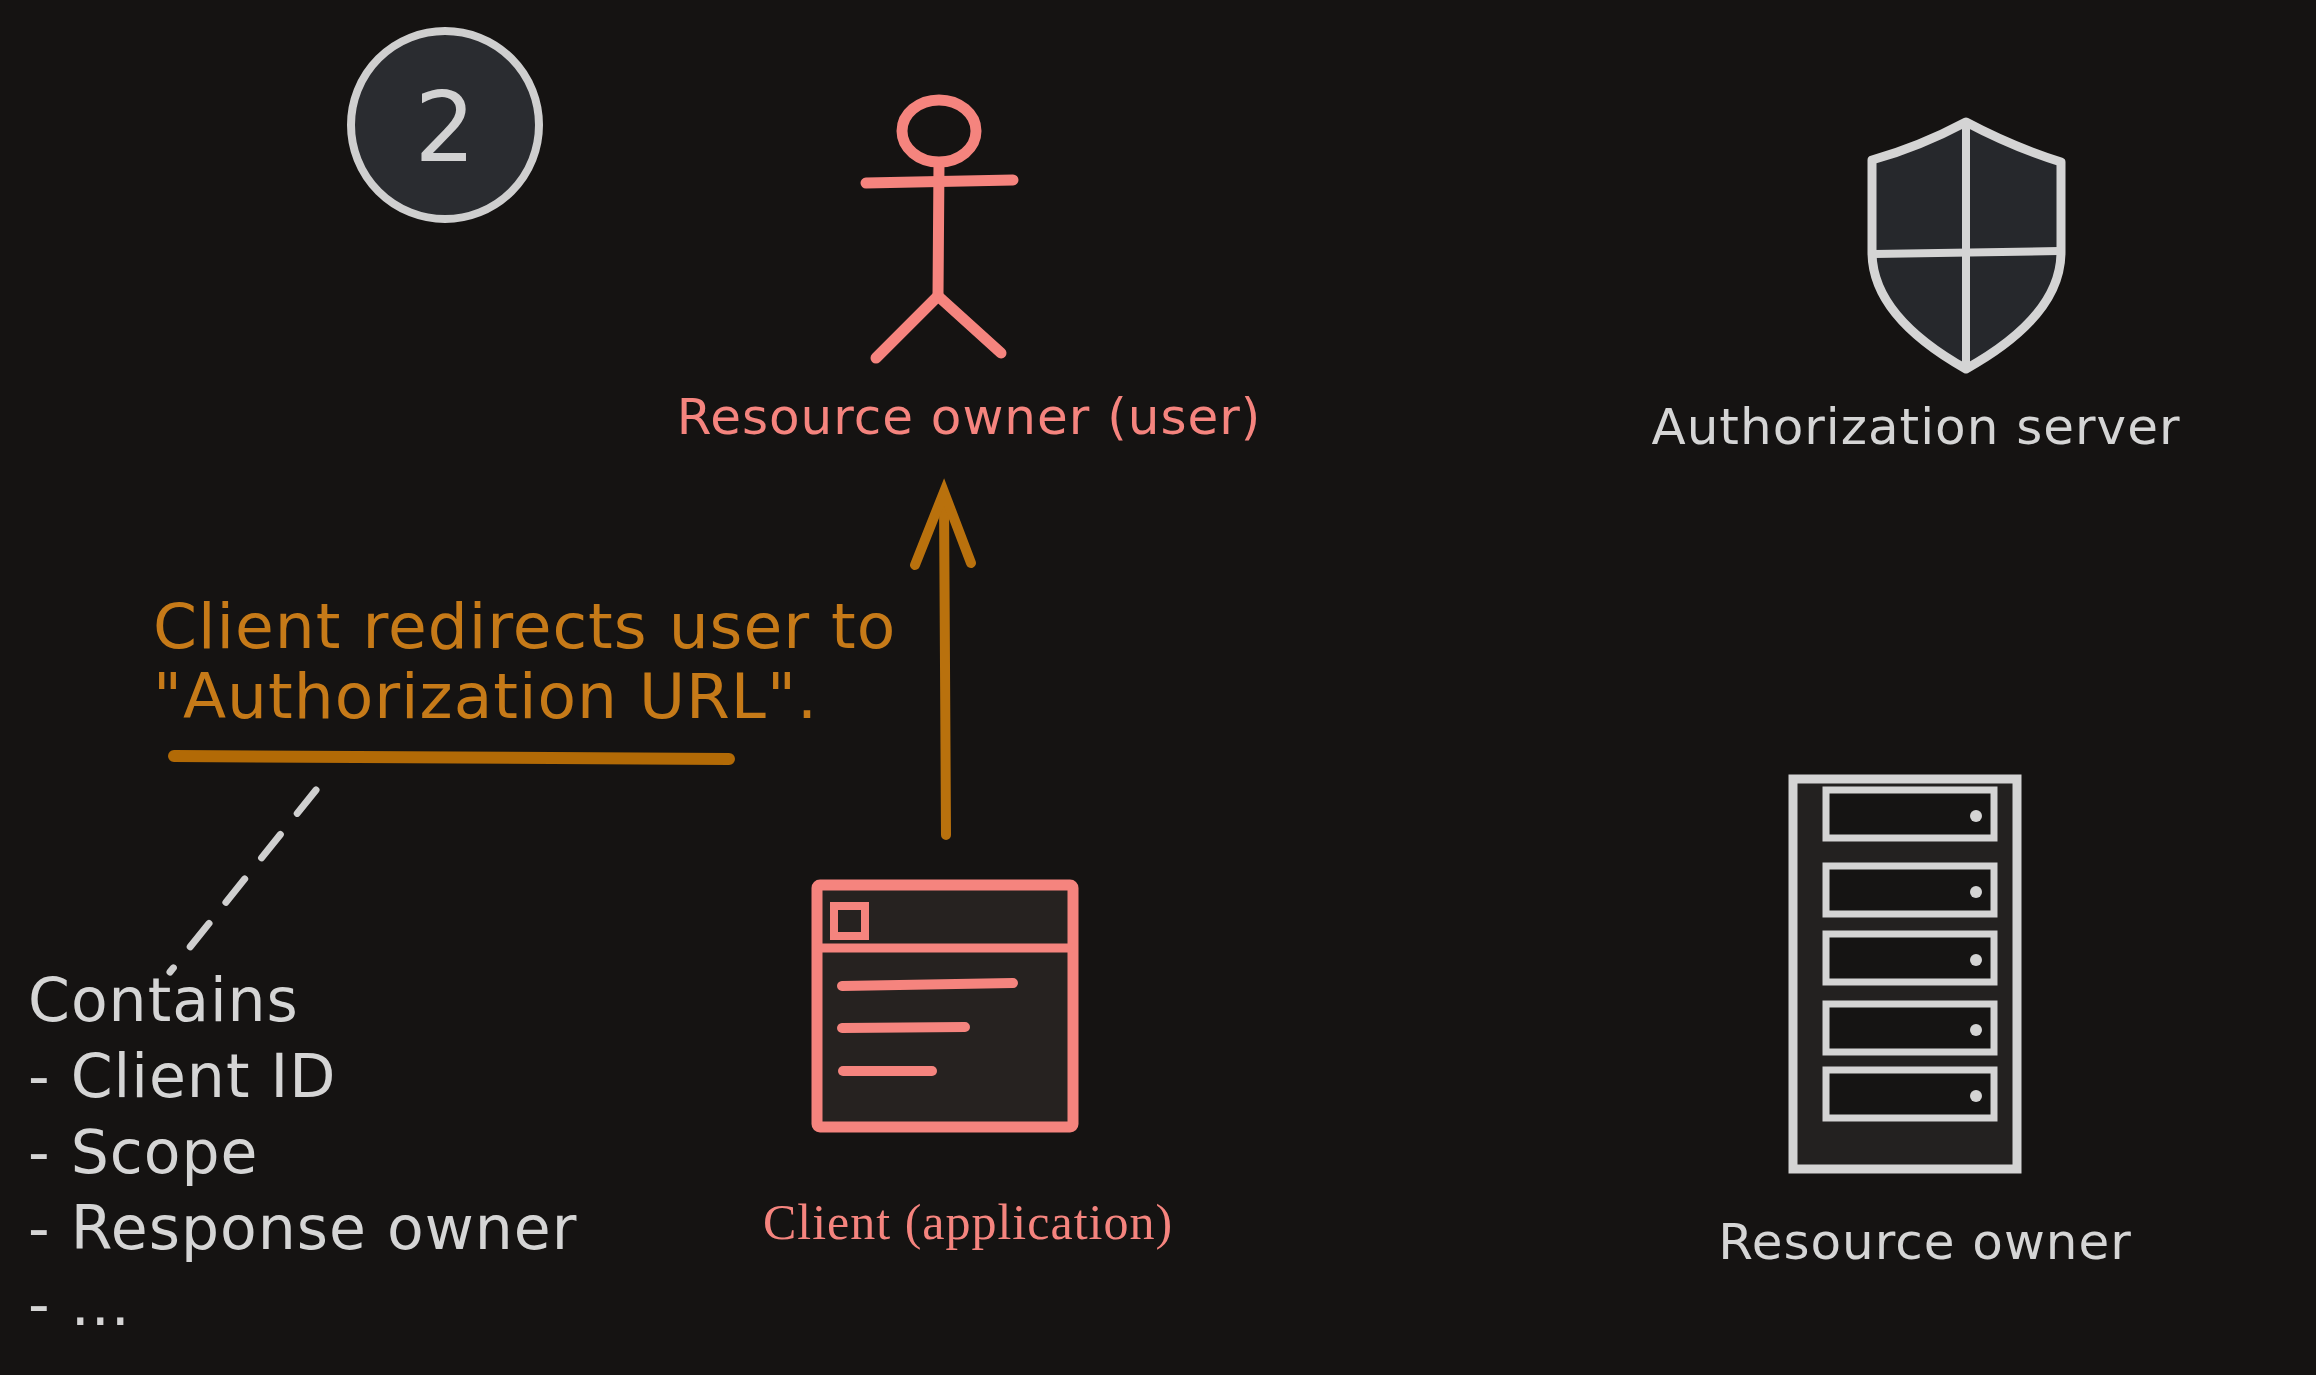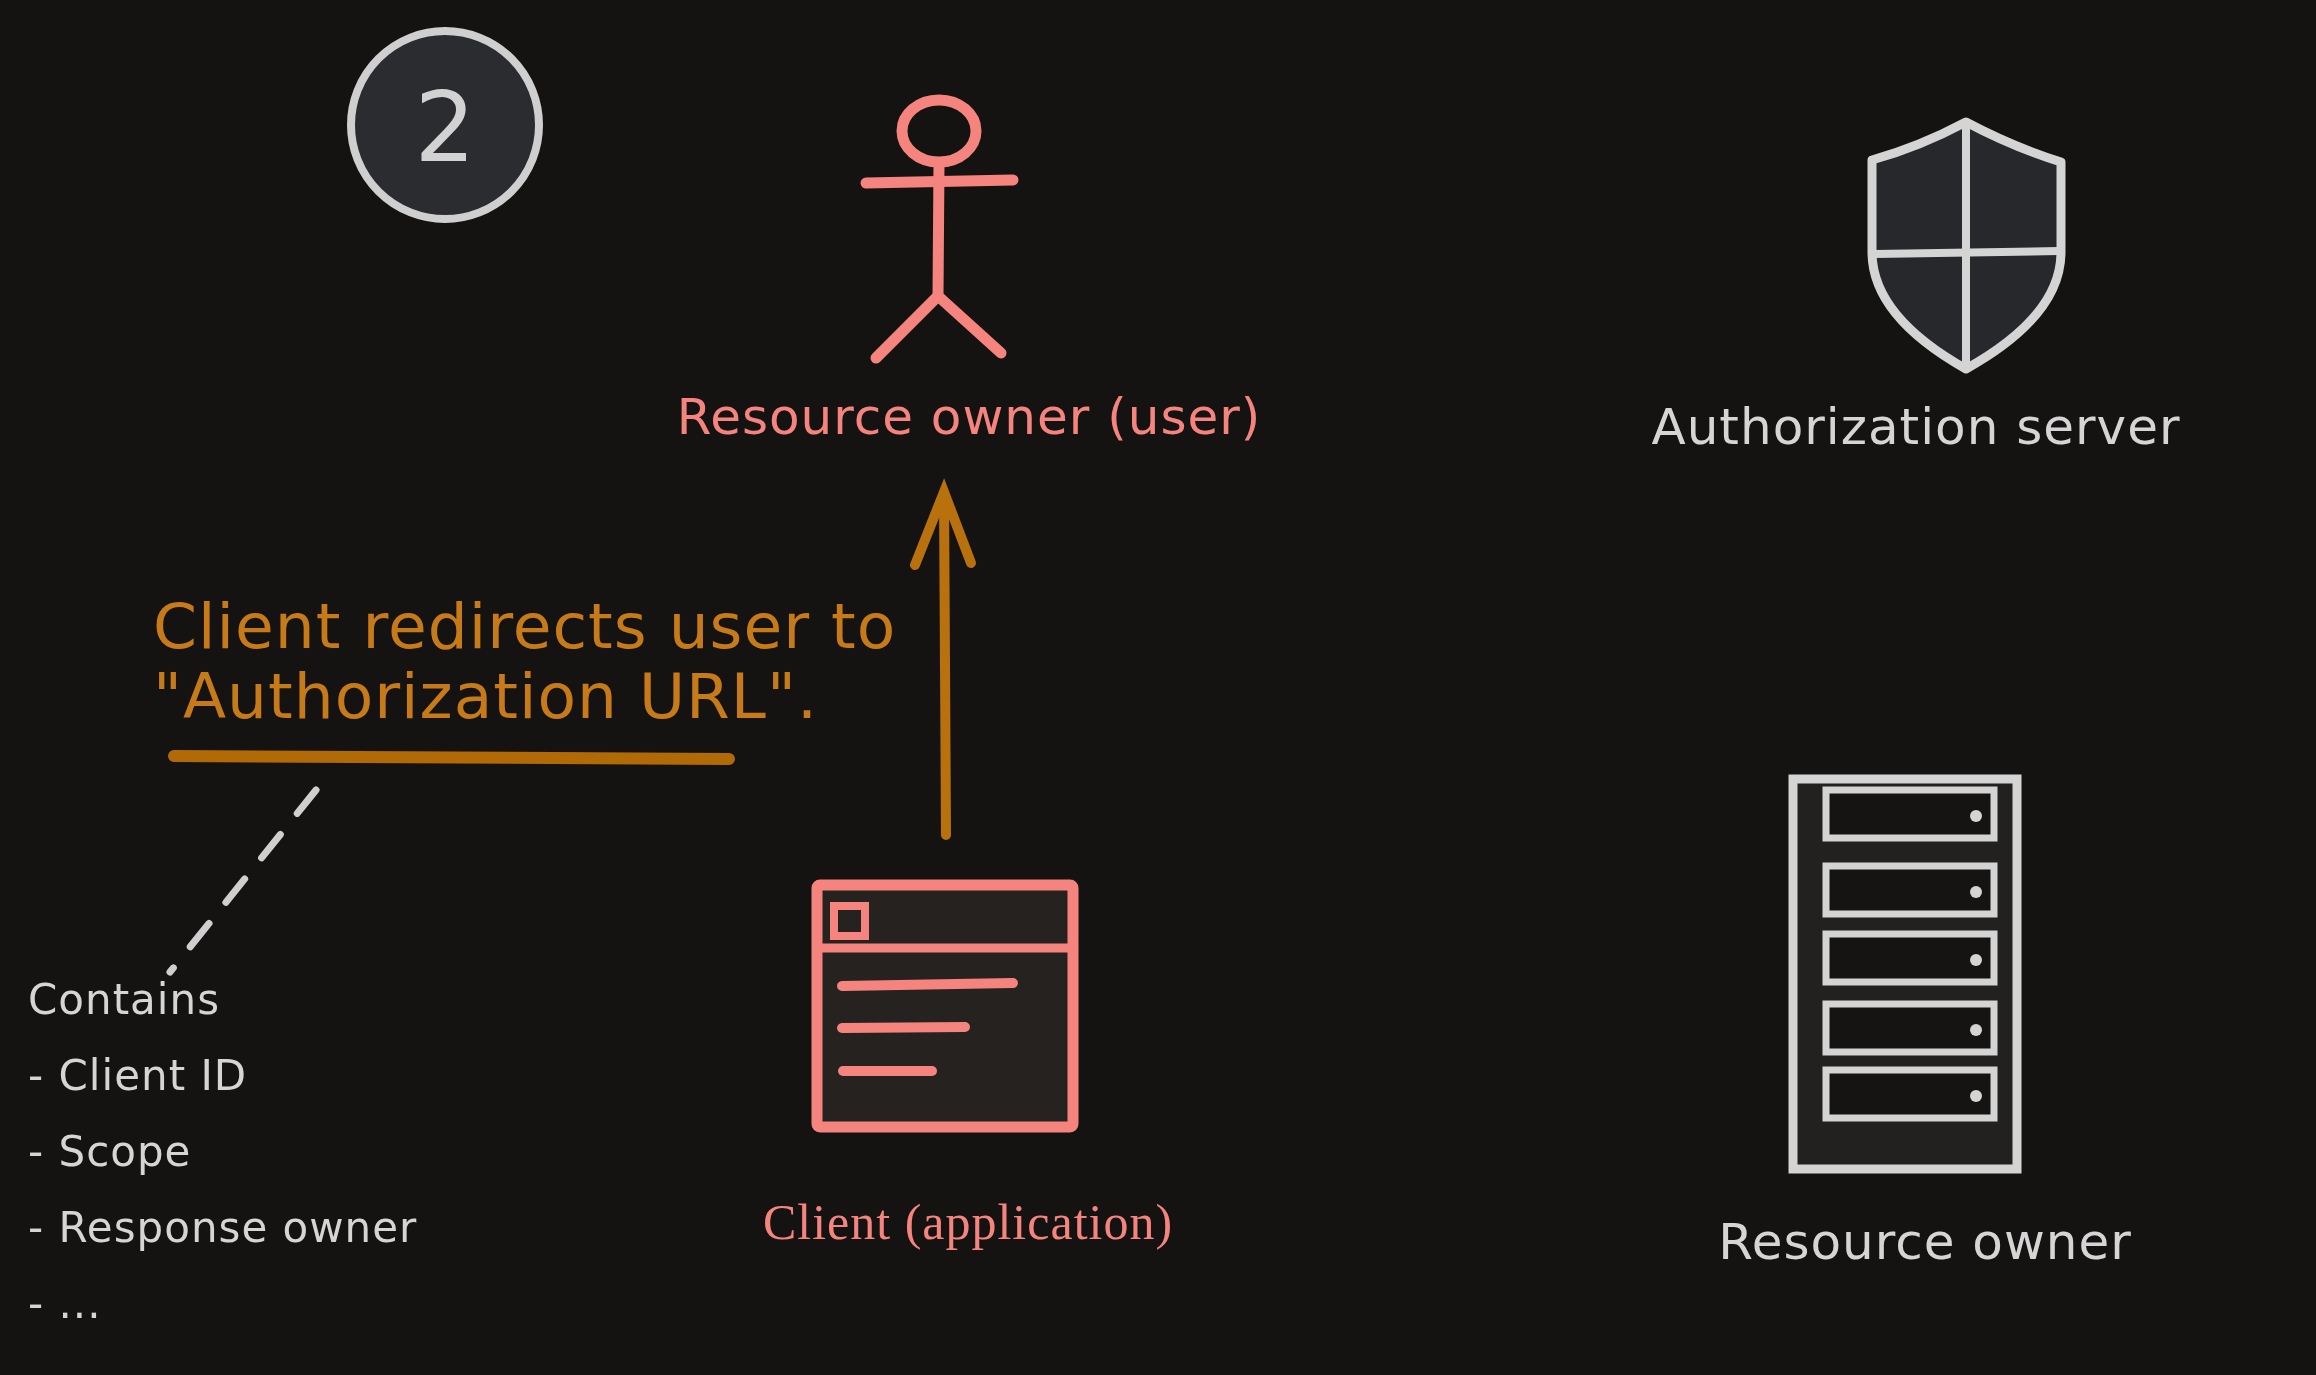--- a/index.html
+++ b/index.html
@@ -44,21 +44,21 @@
   .annotation {
     position: absolute;
     left: 153px; top: 592px;
     font-size: 63px;
     line-height: 70px;
     letter-spacing: 1px;
   }
   .contains {
     position: absolute;
     left: 28px; top: 962px;
-    font-size: 42px;
+    font-size: 60px;
     line-height: 76px;
     letter-spacing: 1px;
   }
 </style>
 </head>
 <body>
 
 <div class="canvas">
 
   <svg class="shapes" viewBox="0 0 2316 1375">

